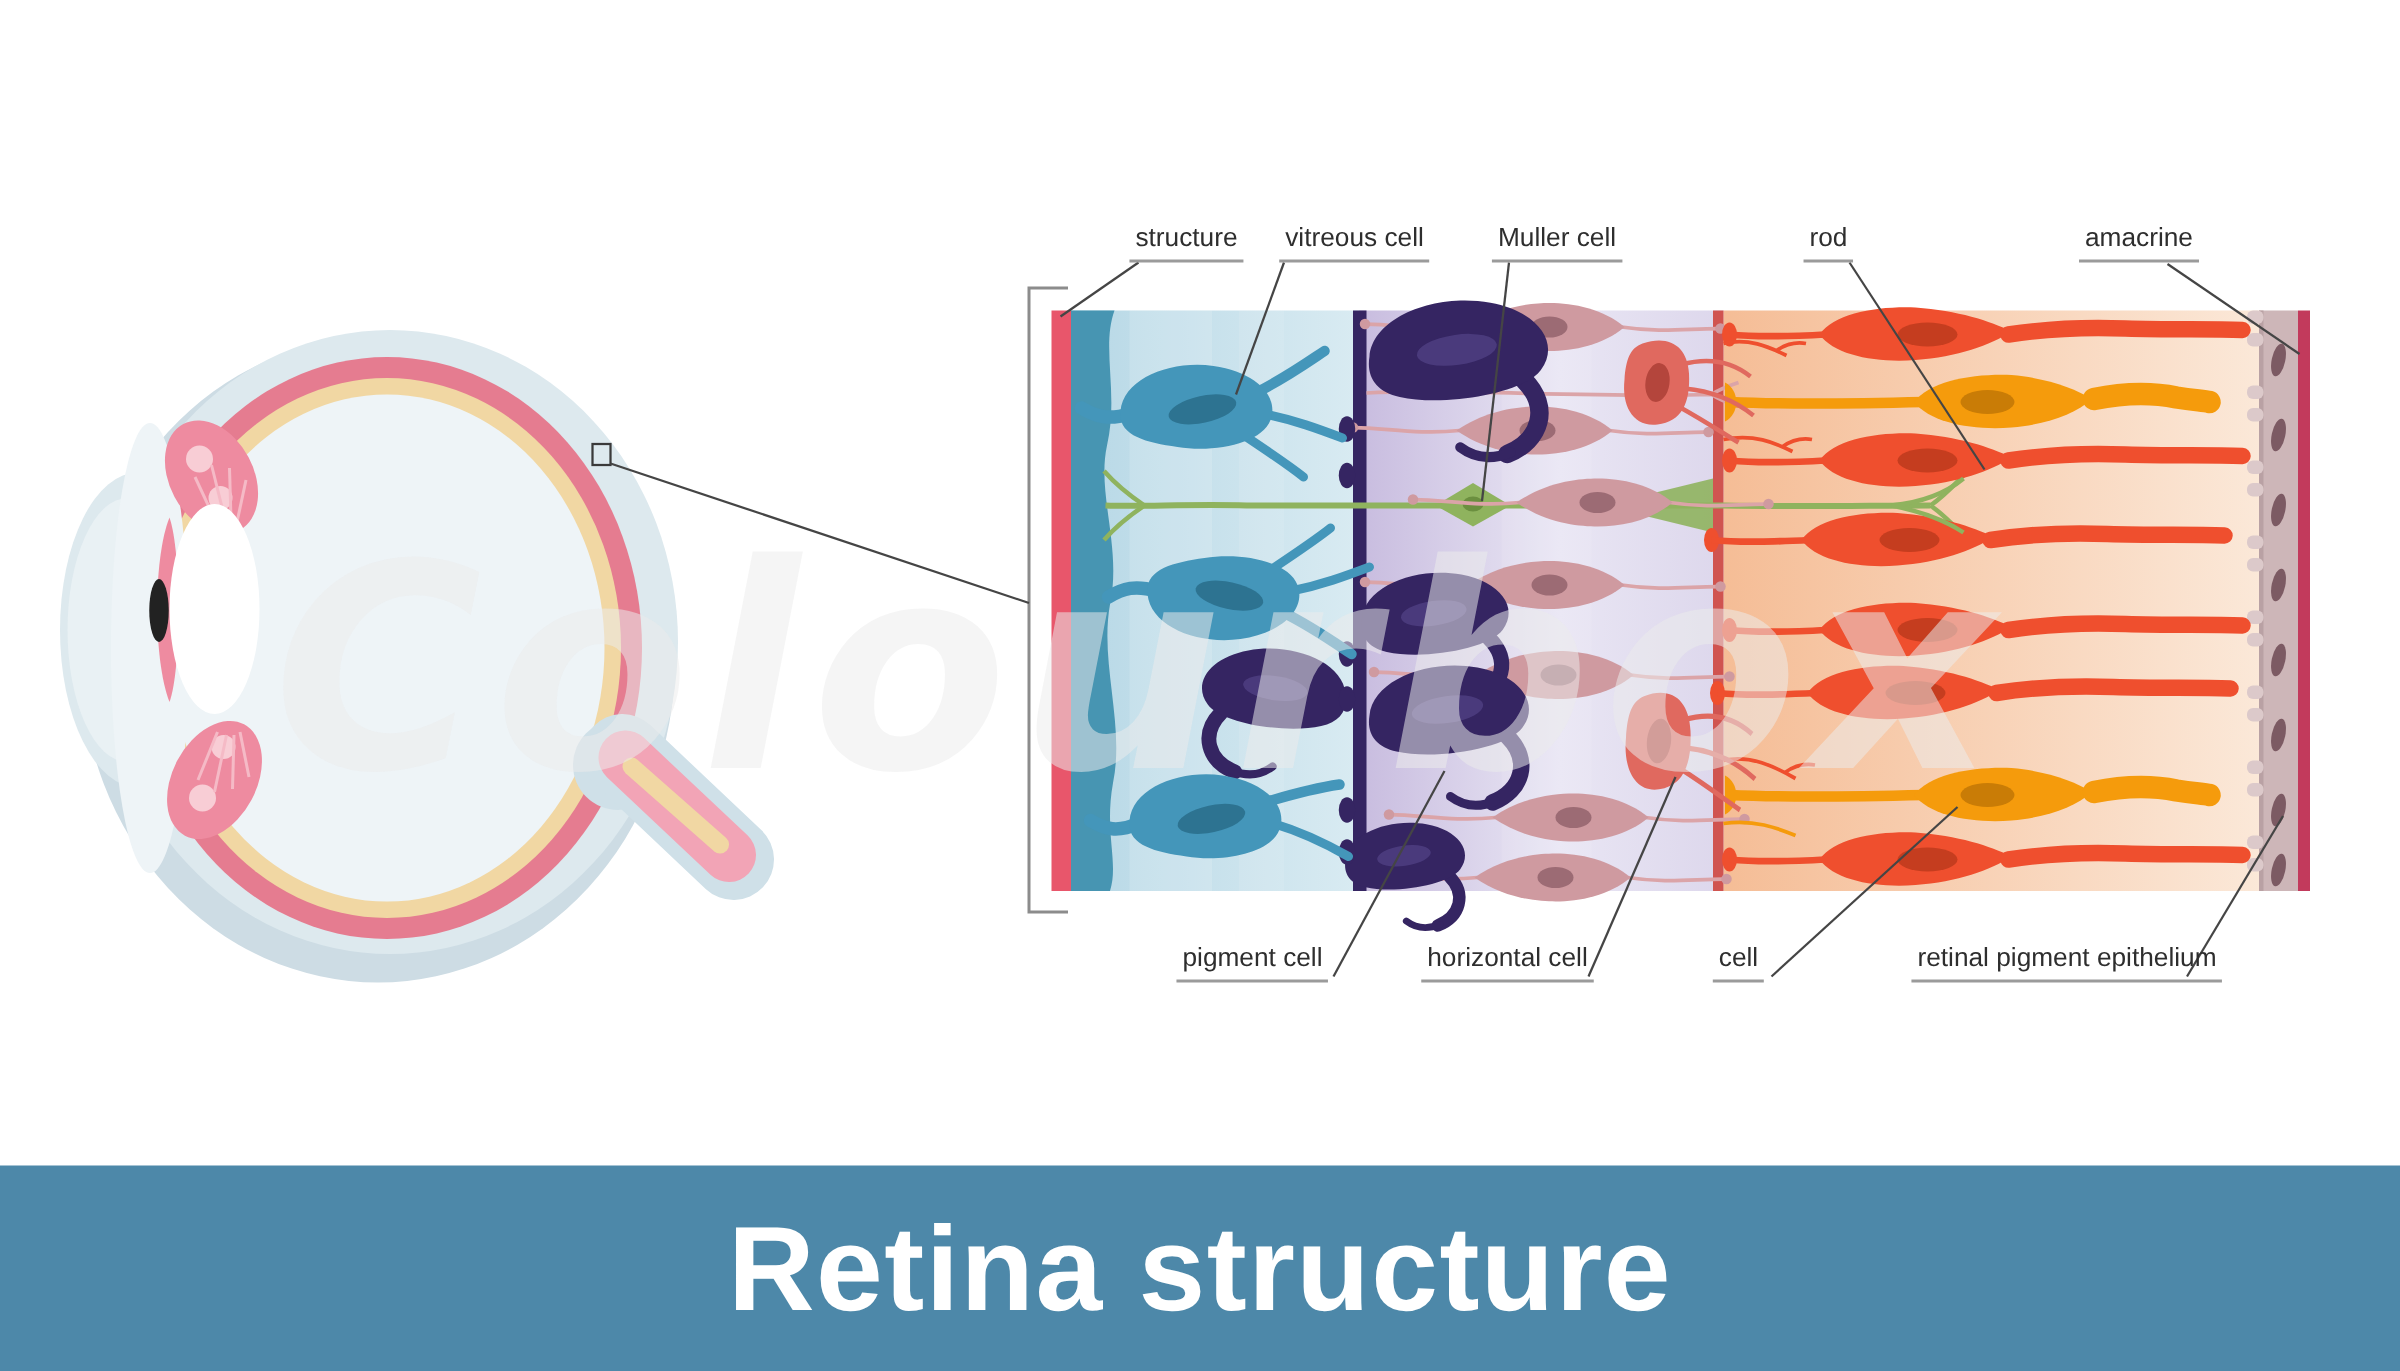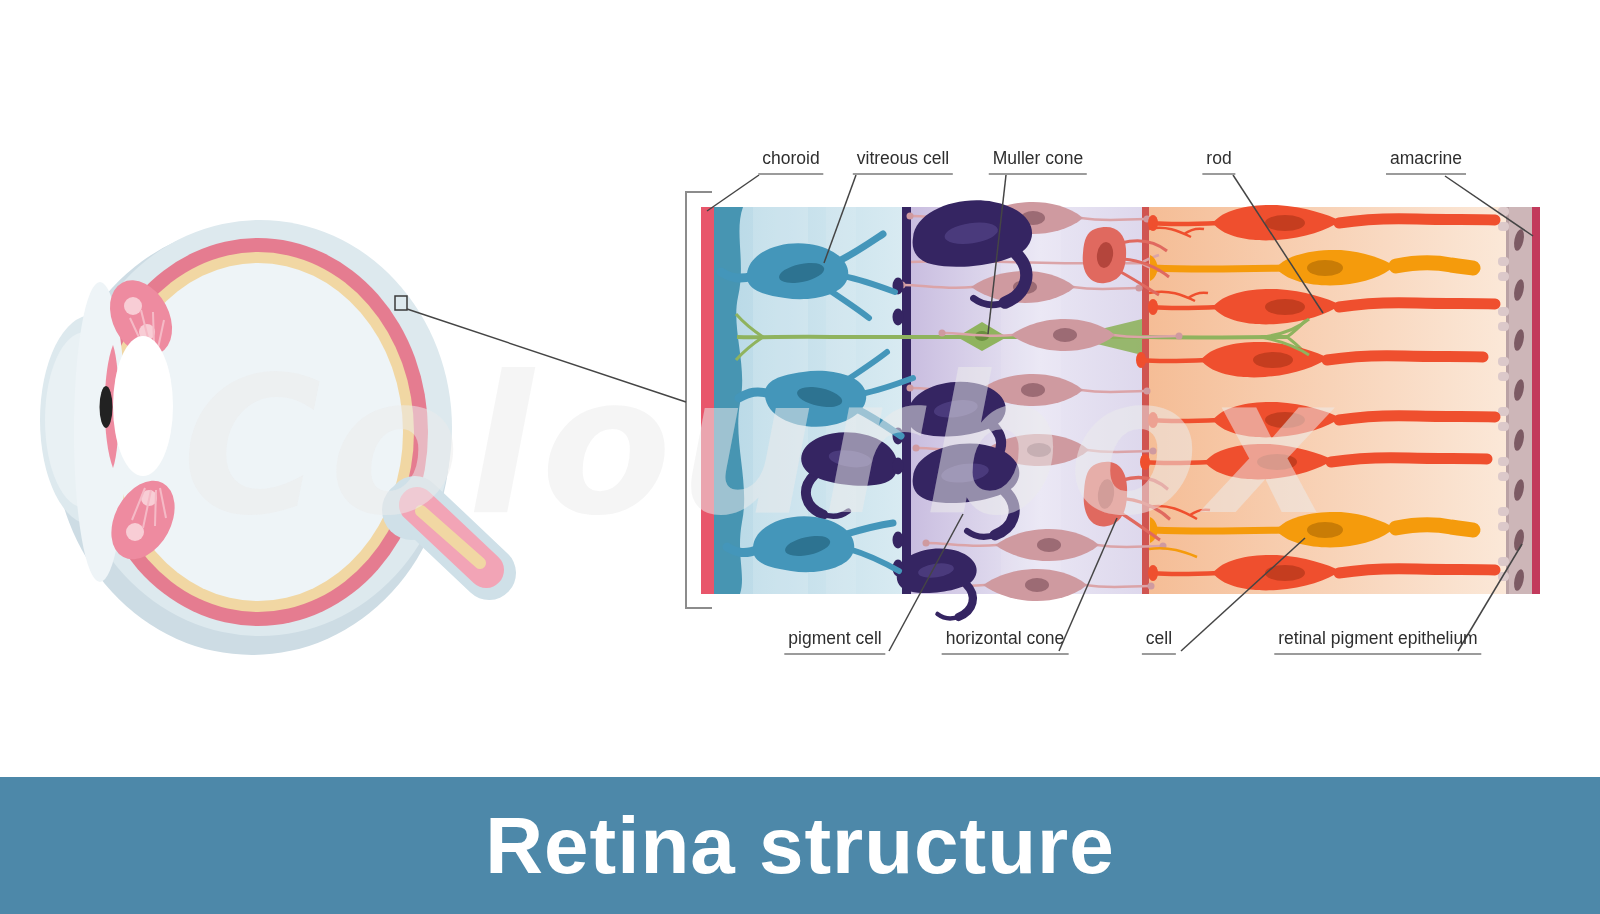--- a/index.html
+++ b/index.html
@@ -316,27 +316,27 @@
     <line class="lead" x1="1059" y1="651" x2="1117" y2="518"></line>
     <line class="lead" x1="1181" y1="651" x2="1305" y2="538"></line>
     <line class="lead" x1="1458" y1="651" x2="1522" y2="544"></line>
   </g>
 </svg>
 
 <div class="wm wm-white">Colourbox</div>
 <div class="wm wm-gray">Colourbox</div>
 
 <div>
-  <div class="diagram-label lbl-top" style="left:791px">choroid</div>
+  <div class="diagram-label lbl-top" style="left:791px">structure</div>
   <div class="diagram-label lbl-top" style="left:903px">vitreous cell</div>
-  <div class="diagram-label lbl-top" style="left:1038px">Muller cone</div>
+  <div class="diagram-label lbl-top" style="left:1038px">Muller cell</div>
   <div class="diagram-label lbl-top" style="left:1219px">rod</div>
   <div class="diagram-label lbl-top" style="left:1426px">amacrine</div>
 
   <div class="diagram-label lbl-bottom" style="left:835px">pigment cell</div>
-  <div class="diagram-label lbl-bottom" style="left:1005px">horizontal cone</div>
+  <div class="diagram-label lbl-bottom" style="left:1005px">horizontal cell</div>
   <div class="diagram-label lbl-bottom" style="left:1159px">cell</div>
   <div class="diagram-label lbl-bottom" style="left:1378px">retinal pigment epithelium</div>
 </div>
 
 <div class="title-bar">
   <span class="title-text">Retina structure</span>
 </div>
 
 </body></html>

